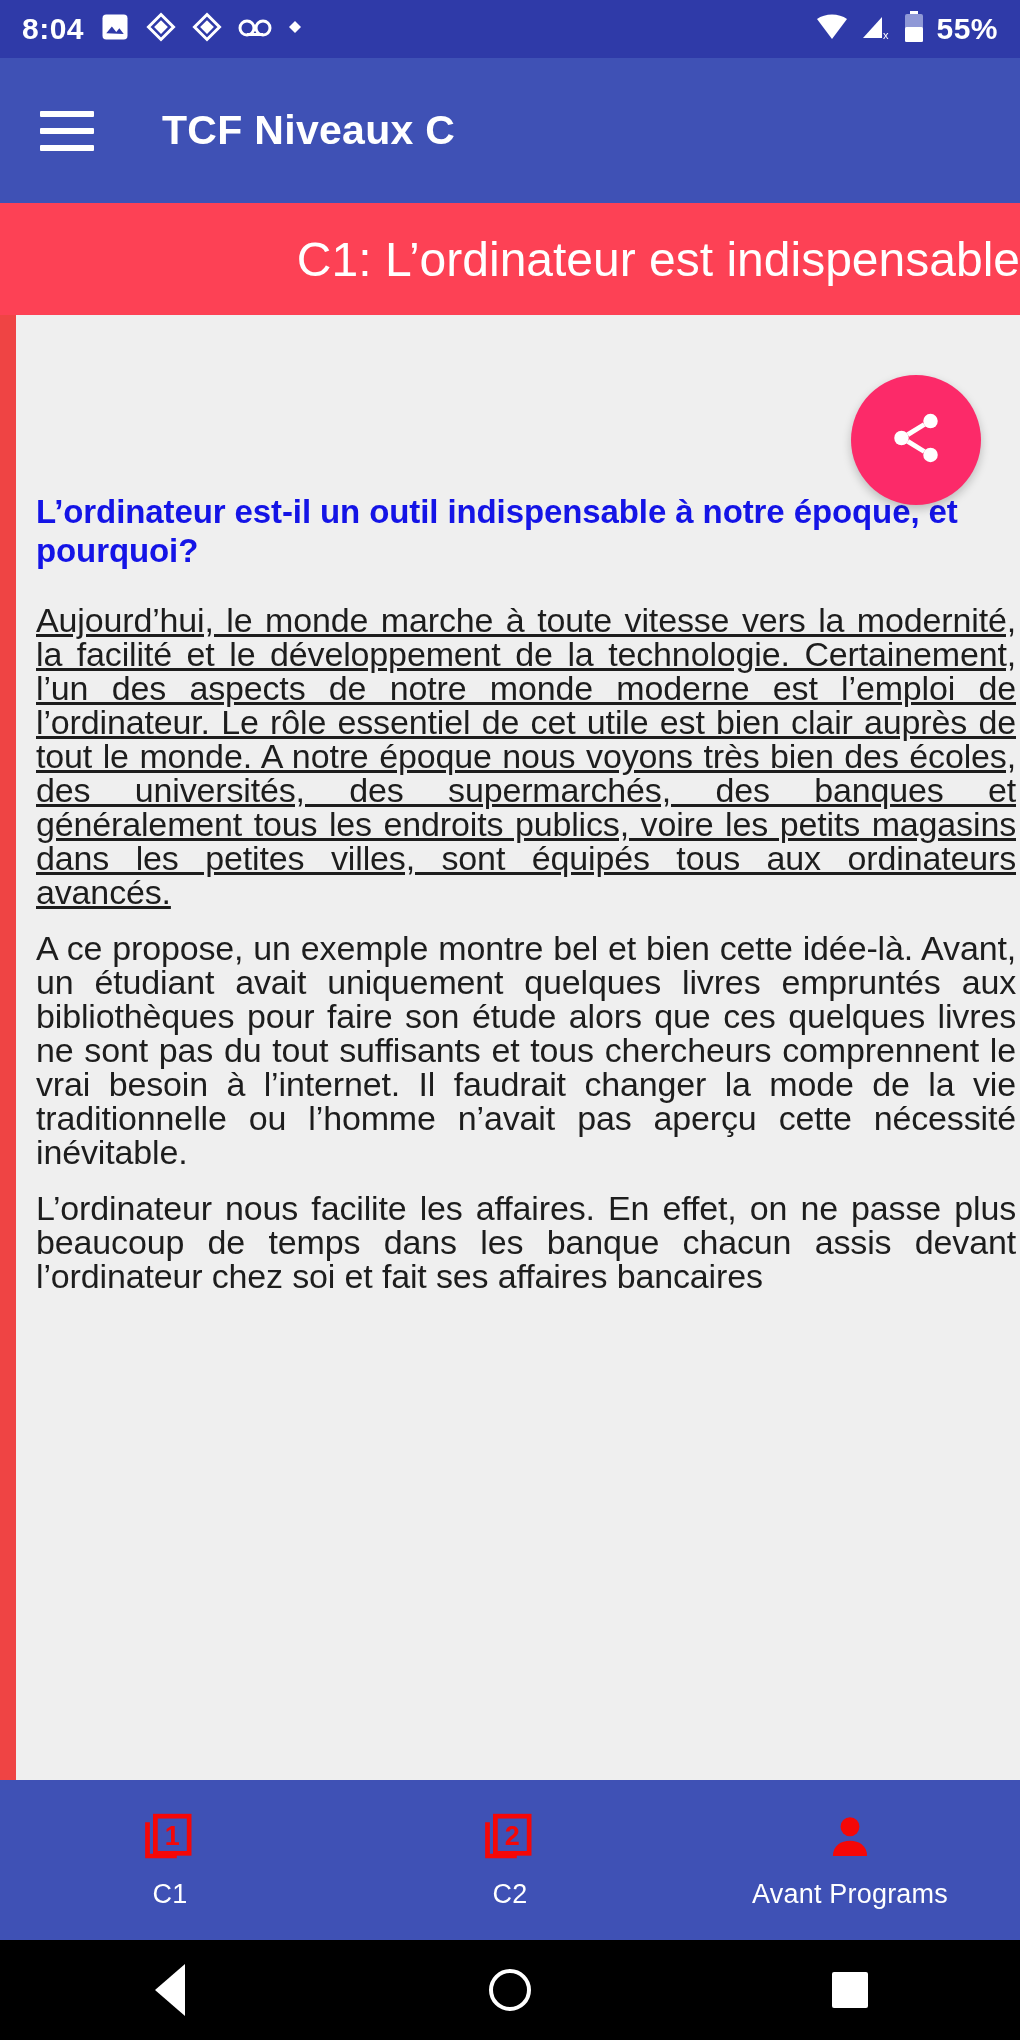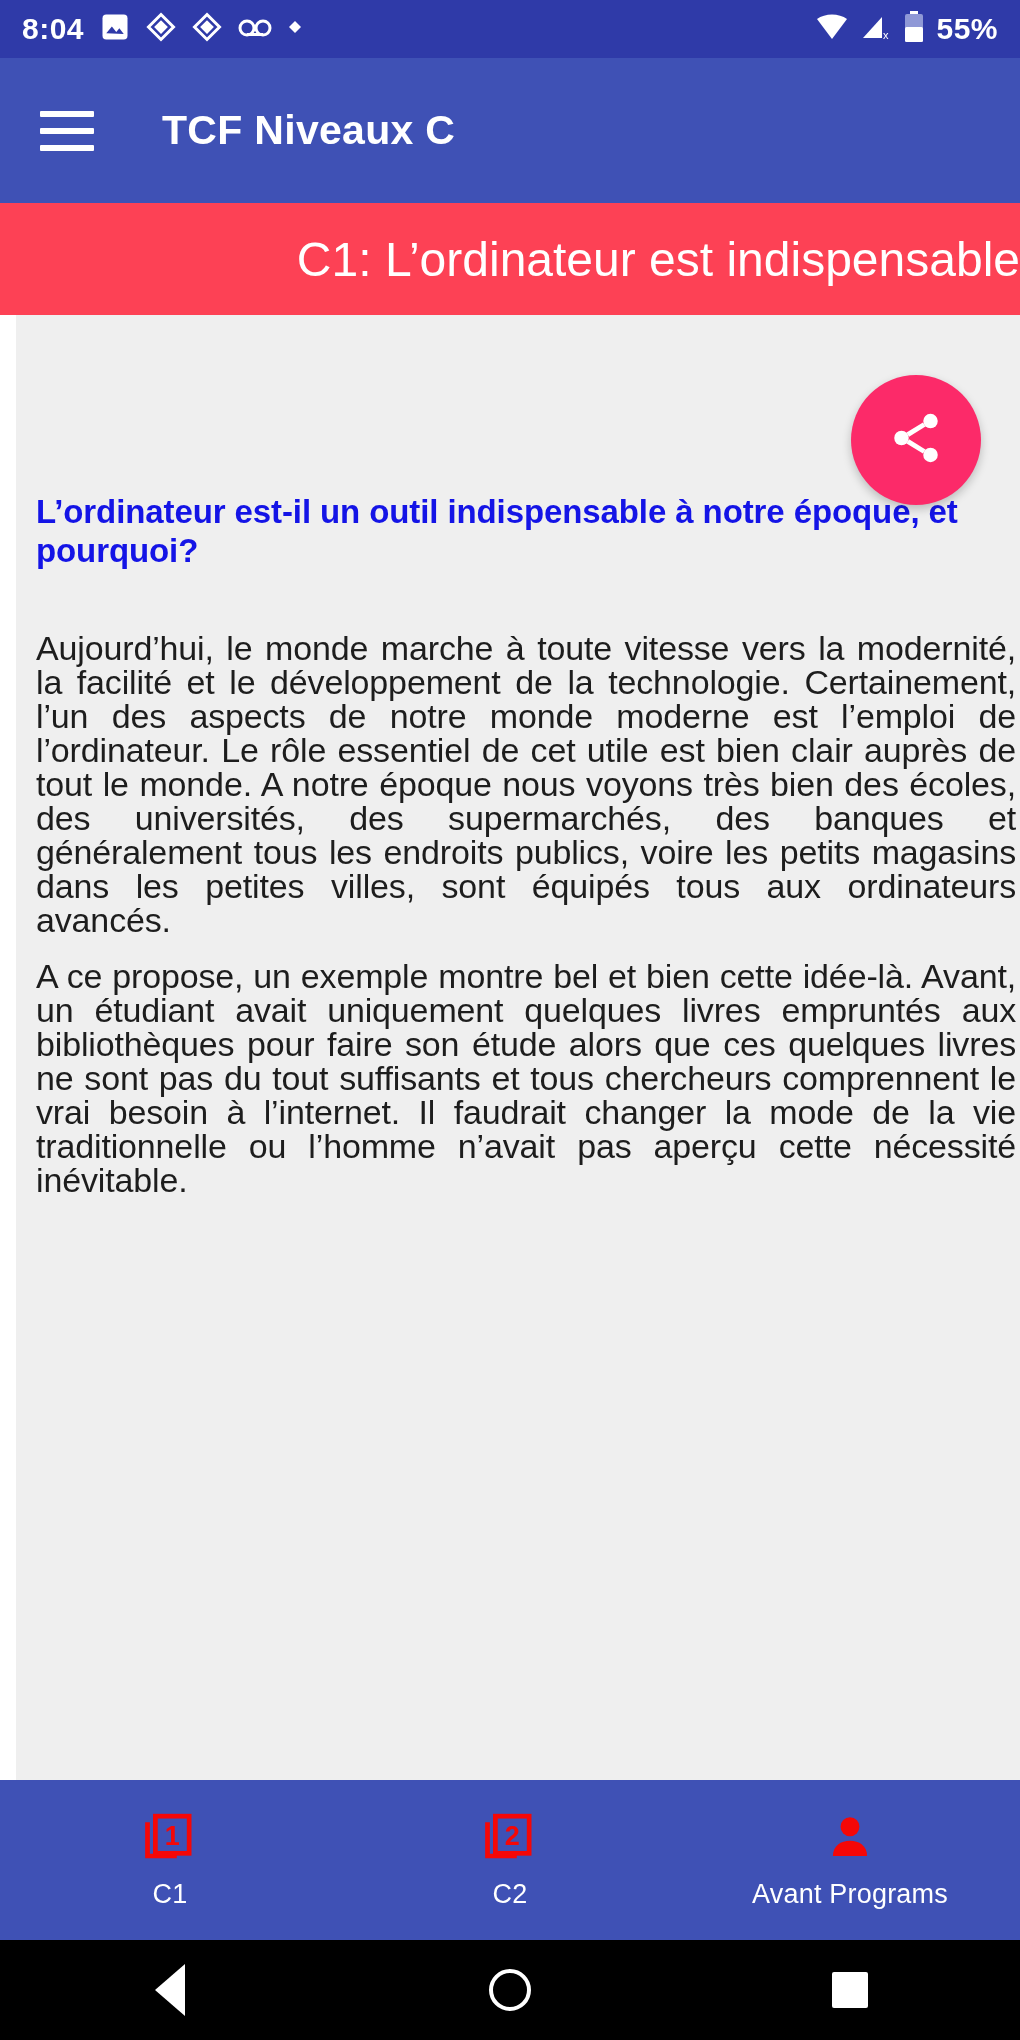--- a/index.html
+++ b/index.html
@@ -5,21 +5,21 @@
   * { margin:0; padding:0; box-sizing:border-box; }
   html, body {
     width:1020px; height:2040px;
     background:#000;
     font-family:"Liberation Sans", sans-serif;
     overflow:hidden;
   }
   #screen {
     position:relative;
     width:1020px; height:2040px;
-    background:#ffffff;
+    background:#ef4444;
     border-radius:31px;
   }
 
   
   .statusbar {
     position:absolute; top:0; left:0;
     width:1020px; height:58px;
     background:#2f3aa8;
     display:flex; align-items:center;
     padding:0 22px;
@@ -79,21 +79,21 @@
     color:#1414e6; font-size:33px; font-weight:bold;
     line-height:1.18; margin-top:178px;
     letter-spacing:-0.1px;
   }
   .para {
     color:#1d1d1d; font-size:34px; line-height:1.0;
     text-align:justify; text-justify:inter-word;
     margin-top:22px;
     letter-spacing:-0.15px;
   }
-  .para:first-of-type { margin-top:60px; }
+  .para:first-of-type { margin-top:32px;text-decoration:underline; }
 
   
   .bottomnav {
     position:absolute; top:1780px; left:0;
     width:1020px; height:160px;
     background:#3f51b5;
     display:flex;
   }
   .navitem {
     flex:1; display:flex; flex-direction:column;
@@ -200,20 +200,21 @@
           <line x1="8.6" y1="10.6" x2="15.4" y2="6.4" stroke="#fff" stroke-width="2"></line>
           <line x1="8.6" y1="13.4" x2="15.4" y2="17.6" stroke="#fff" stroke-width="2"></line>
         </svg>
       </span>
     </div>
 
     <div class="article">
       <div class="q-heading">L’ordinateur est-il un outil indispensable à notre époque, et pourquoi?</div>
       <p class="para">Aujourd’hui, le monde marche à toute vitesse vers la modernité, la facilité et le développement de la technologie. Certainement, l’un des aspects de notre monde moderne est l’emploi de l’ordinateur. Le rôle essentiel de cet utile est bien clair auprès de tout le monde. A notre époque nous voyons très bien des écoles, des universités, des supermarchés, des banques et généralement tous les endroits publics, voire les petits magasins dans les petites villes, sont équipés tous aux ordinateurs avancés.</p>
       <p class="para">A ce propose, un exemple montre bel et bien cette idée-là. Avant, un étudiant avait uniquement quelques livres empruntés aux bibliothèques pour faire son étude alors que ces quelques livres ne sont pas du tout suffisants et tous chercheurs comprennent le vrai besoin à l’internet. Il faudrait changer la mode de la vie traditionnelle ou l’homme n’avait pas aperçu cette nécessité inévitable.</p>
+      <p class="para">L’ordinateur nous facilite les affaires. En effet, on ne passe plus beaucoup de temps dans les banque chacun assis devant l’ordinateur chez soi et fait ses affaires bancaires</p>
     </div>
   </div>
 
   <div class="bottomnav">
     <div class="navitem">
       <span>
         <svg width="54" height="54" viewBox="0 0 24 24">
           <path d="M2 5 L2 20 L15 20" fill="none" stroke="#f50707" stroke-width="2.1"></path>
           <rect x="5.5" y="2.3" width="15" height="16.5" fill="none" stroke="#f50707" stroke-width="2.1"></rect>
           <rect x="7.6" y="4.4" width="10.8" height="12.3" fill="none" stroke="#3f51b5" stroke-width="1.6"></rect>

